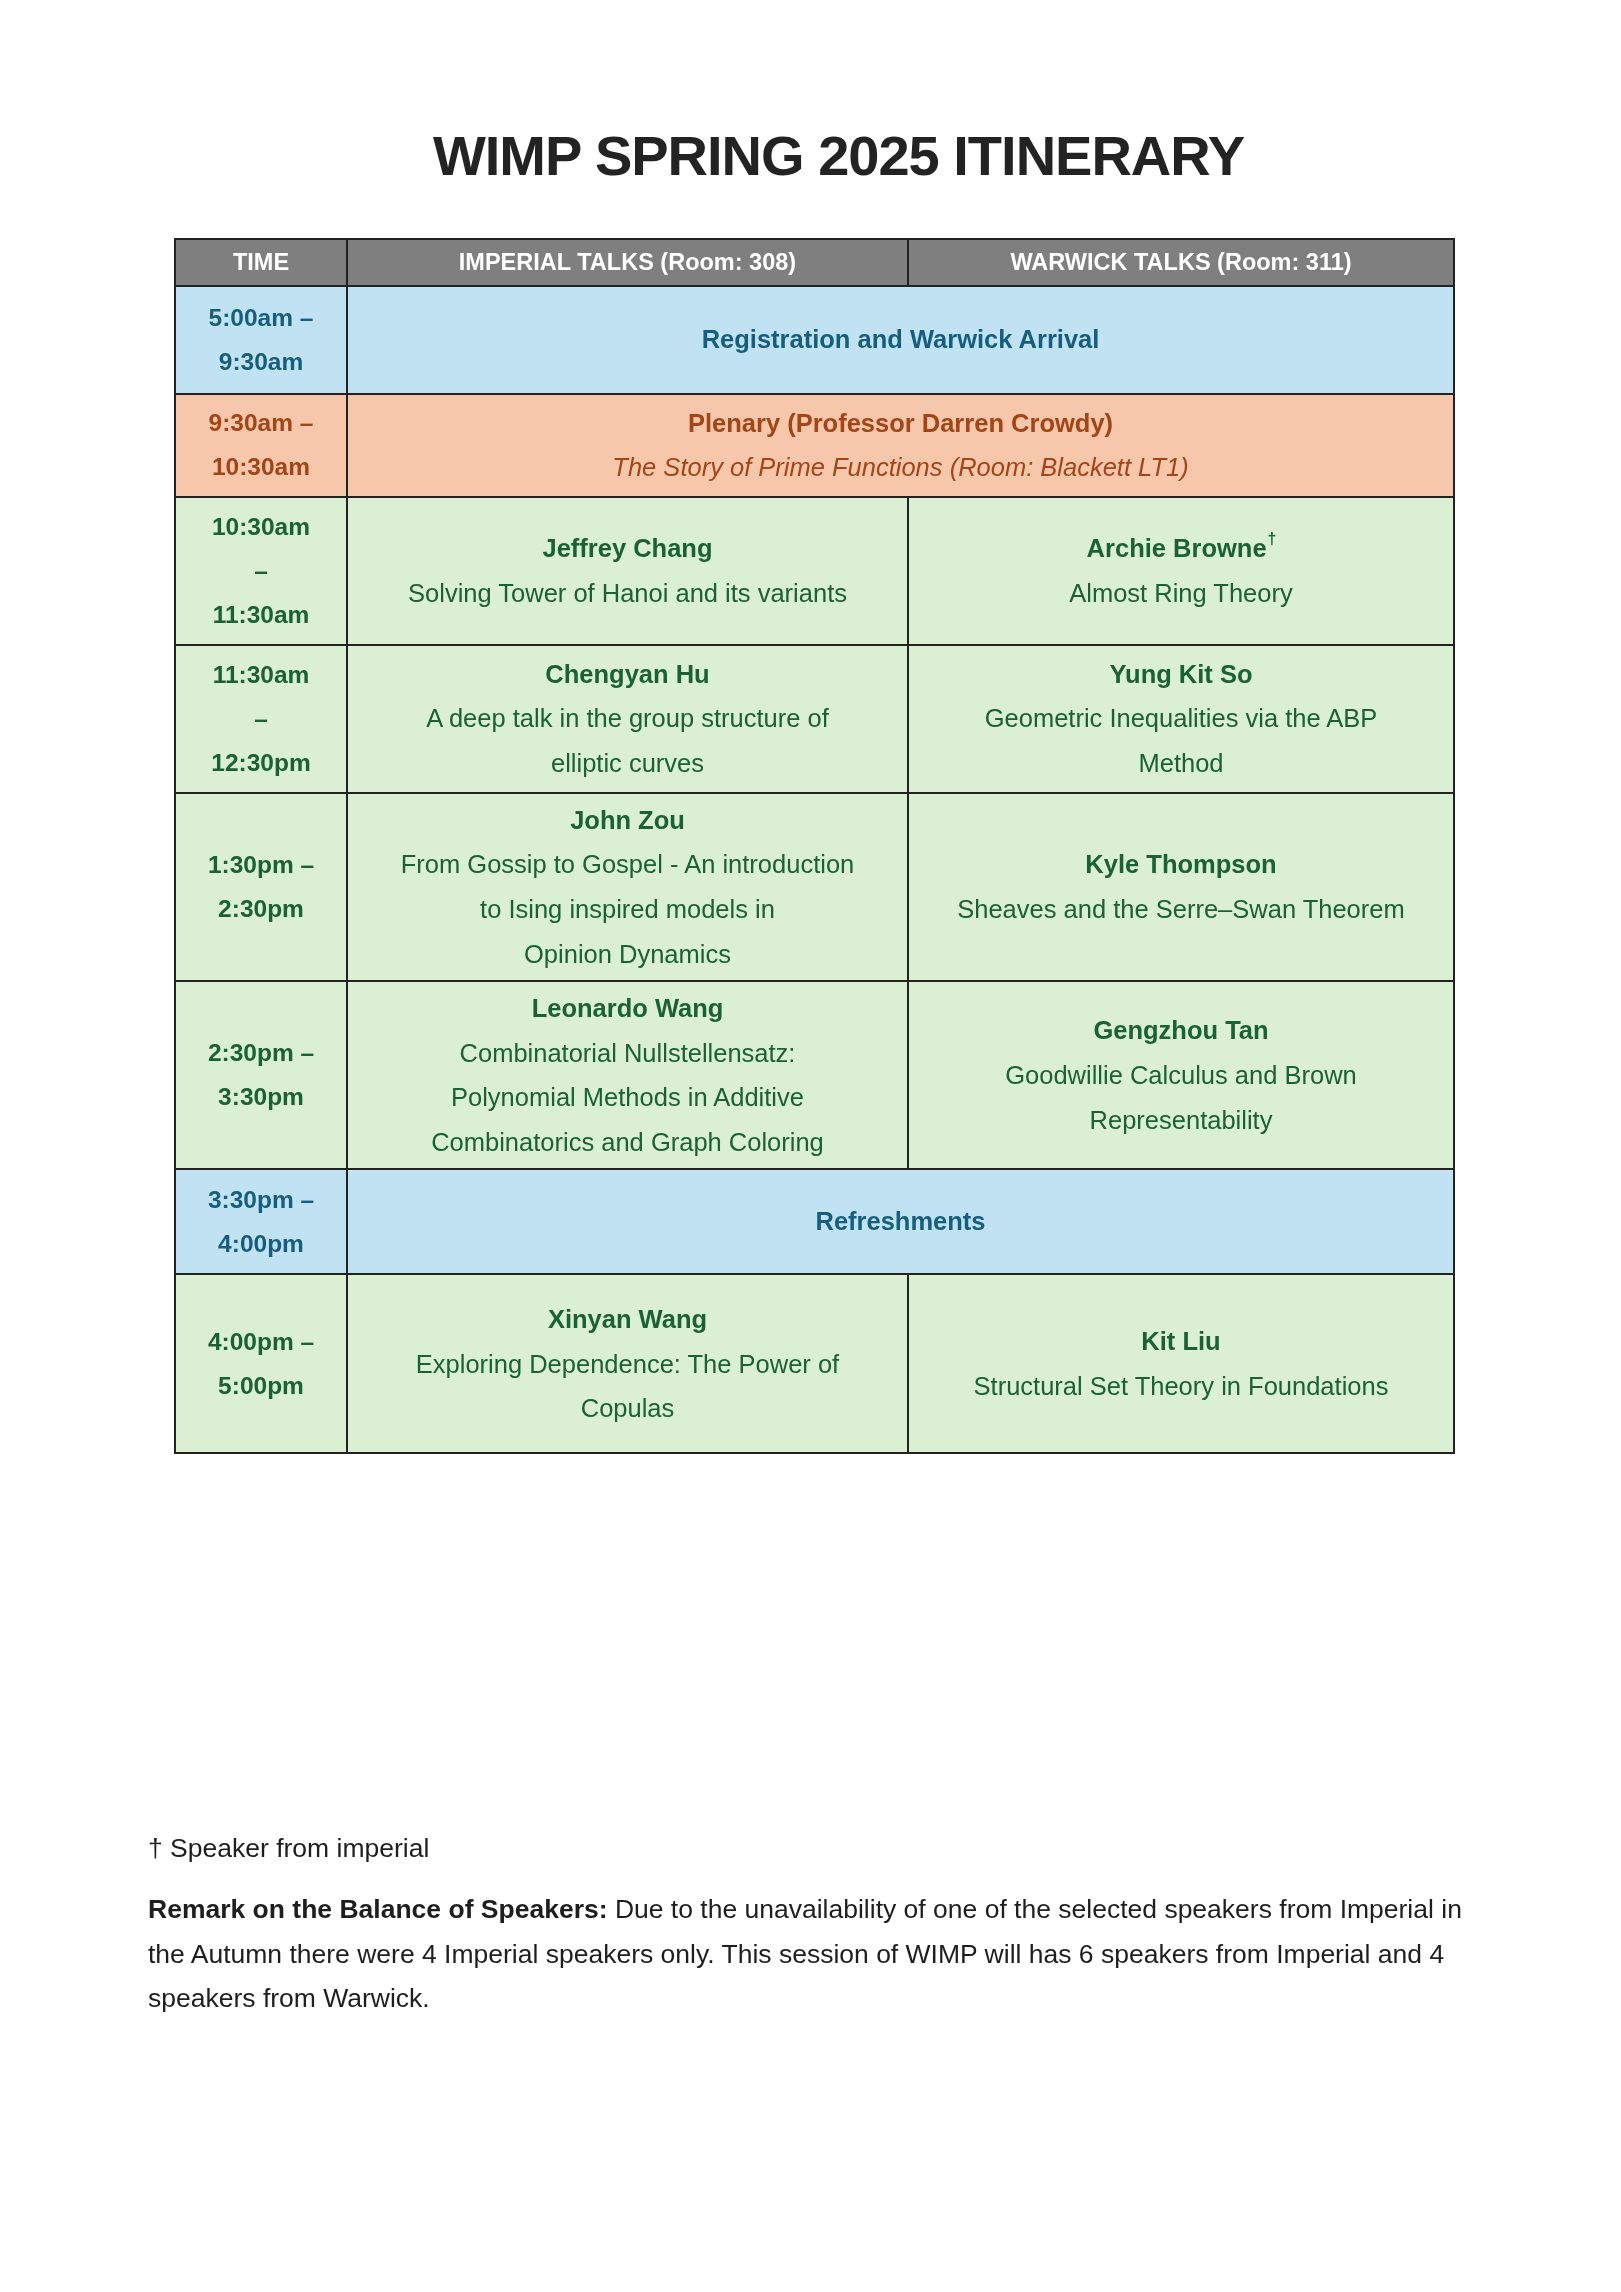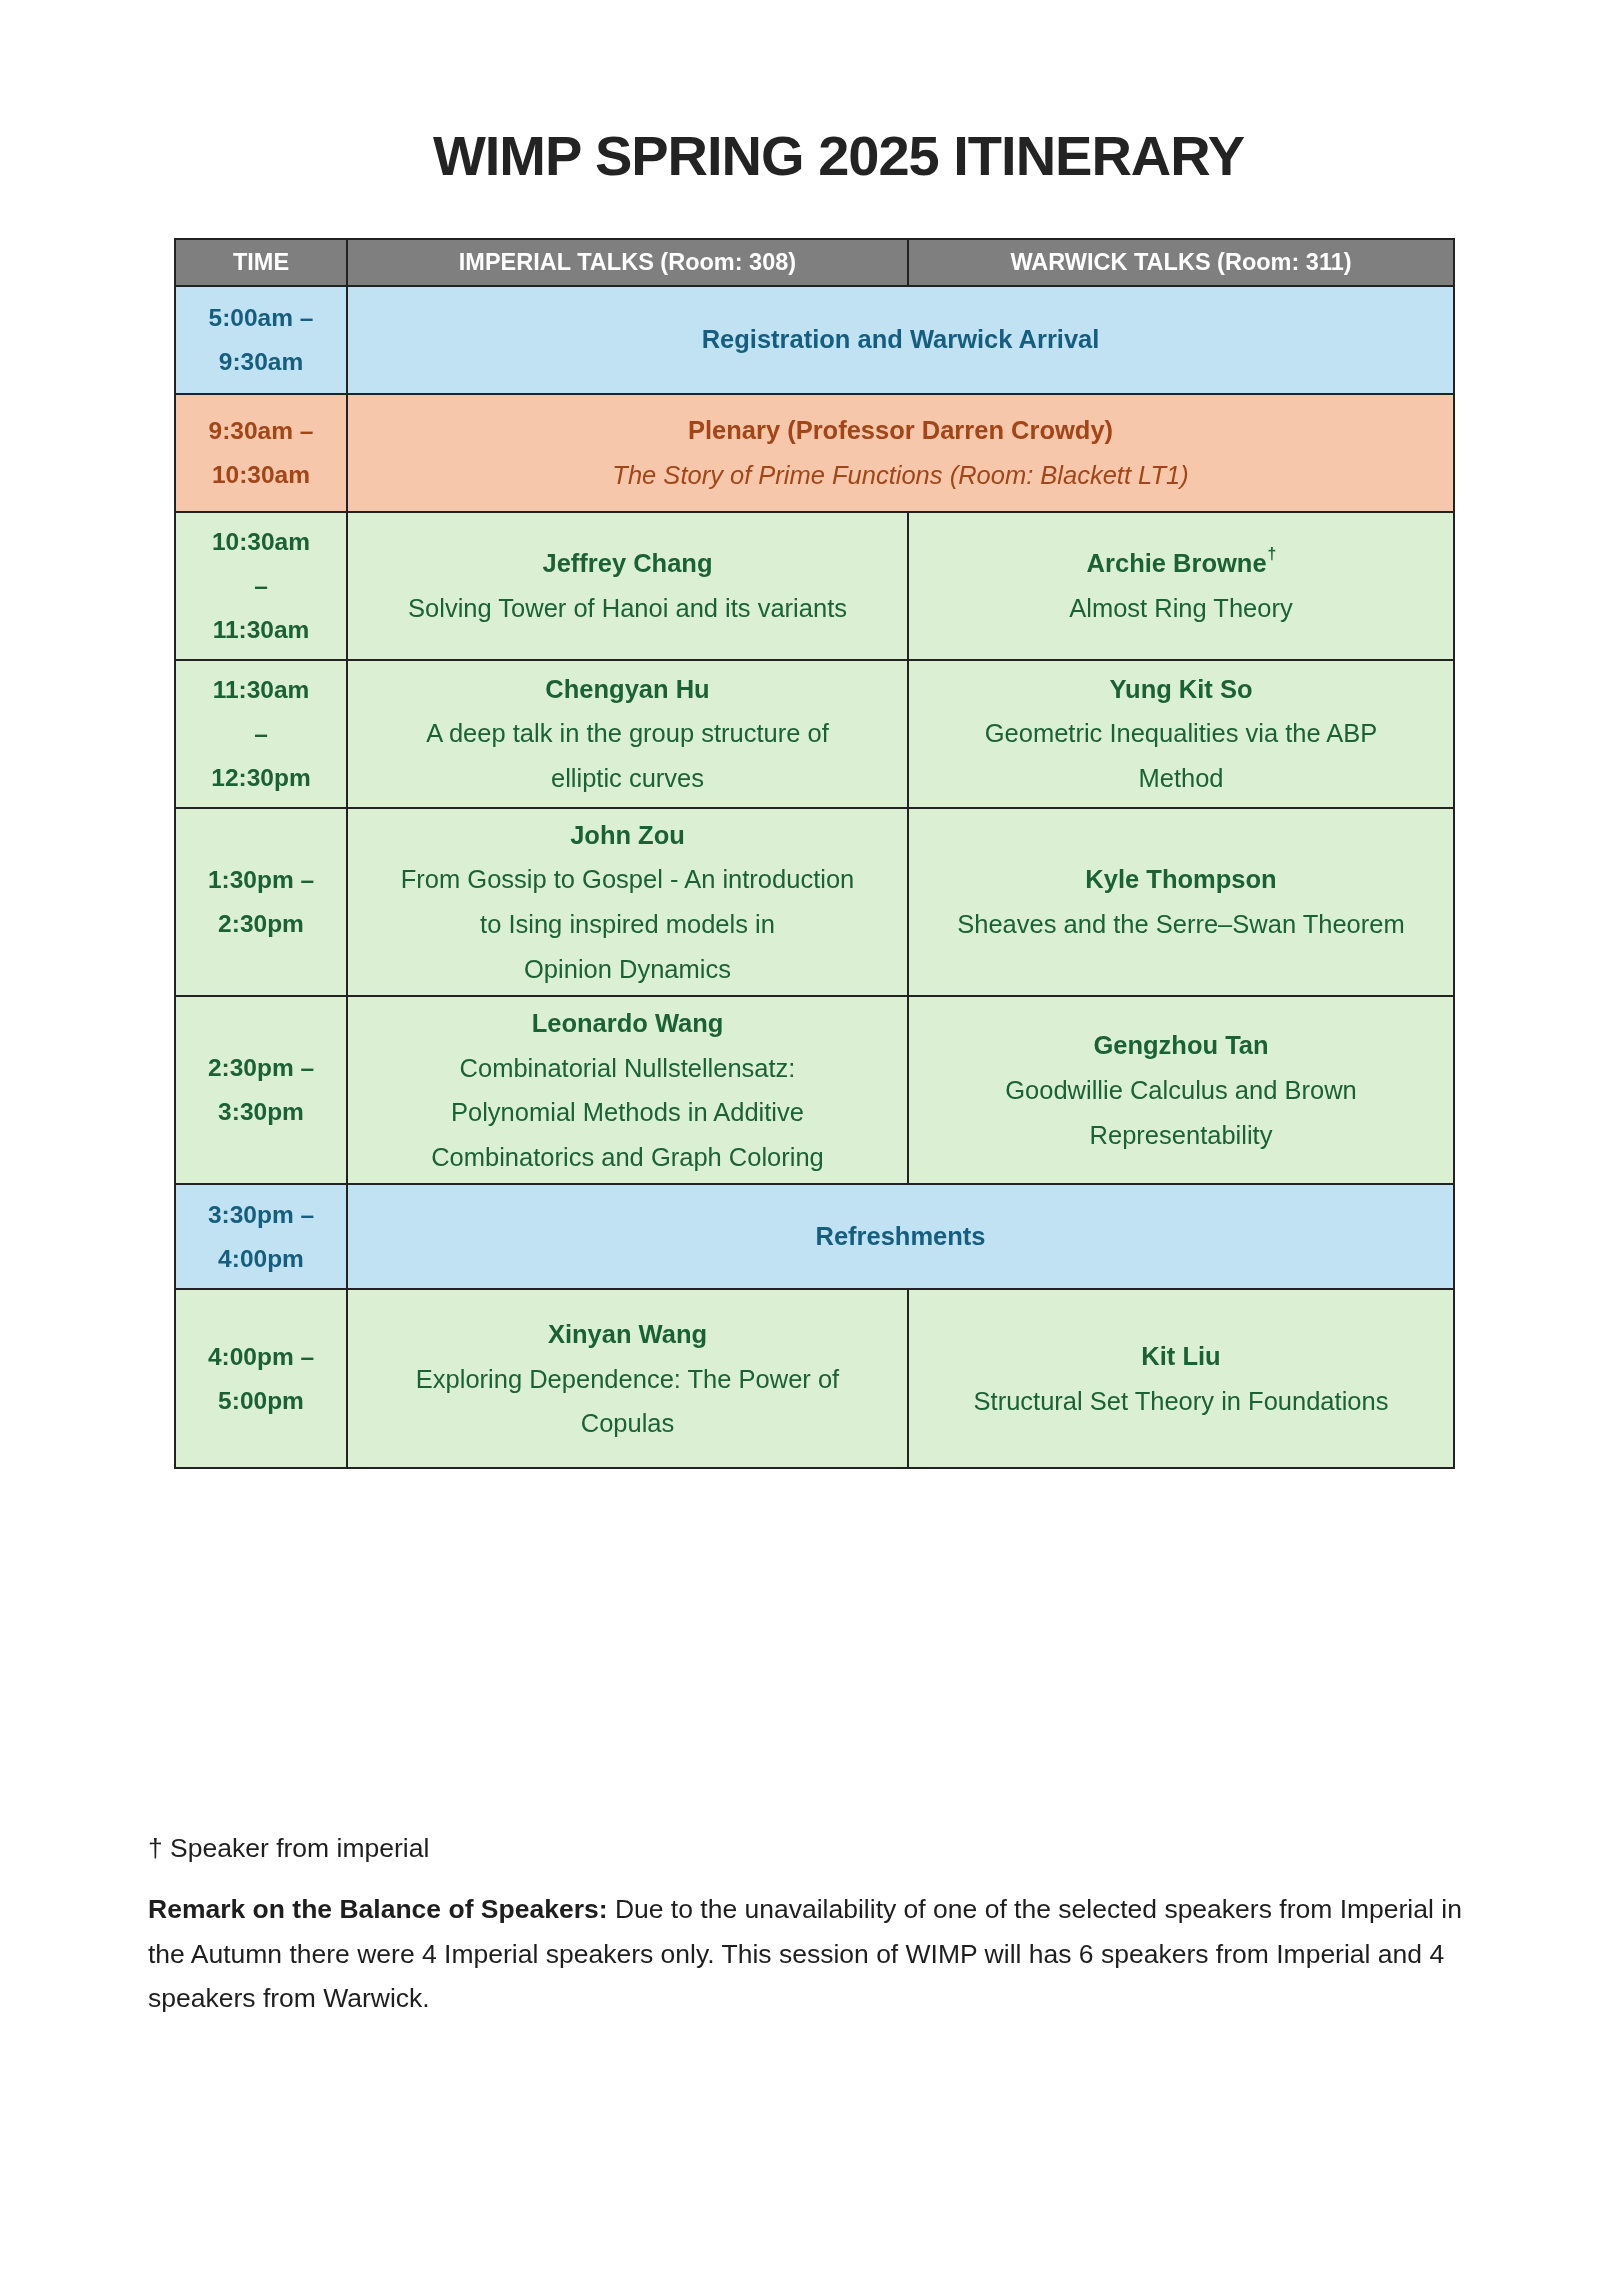--- a/index.html
+++ b/index.html
@@ -48,21 +48,21 @@
   thead th {
     background: #7f7f7f;
     color: #ffffff;
     font-size: 23.5px;
     font-weight: 700;
     height: 37px;
     padding: 0 5.9px;
   }
   
   tr.rh110 { height: 108px; }
-  tr.rh124 { height: 118px; }
+  tr.rh124 { height: 103px; }
   tr.rh180 { height: 148px; }
   tr.rh118 { height: 116px; }
   tr.rh177 { height: 173px; }
   tr.rh182 { height: 178px; }
   tr.rh107 { height: 105px; margin-left: 22px; }
   tr.rh183 { height: 179px; }
   tr.rh105 { height: 103px; }
   
   tr.theme-blue  td { background: #c0e2f3; color: #155e7f; }
   tr.theme-orange td { background: #f7c7ab; color: #a34517; }

